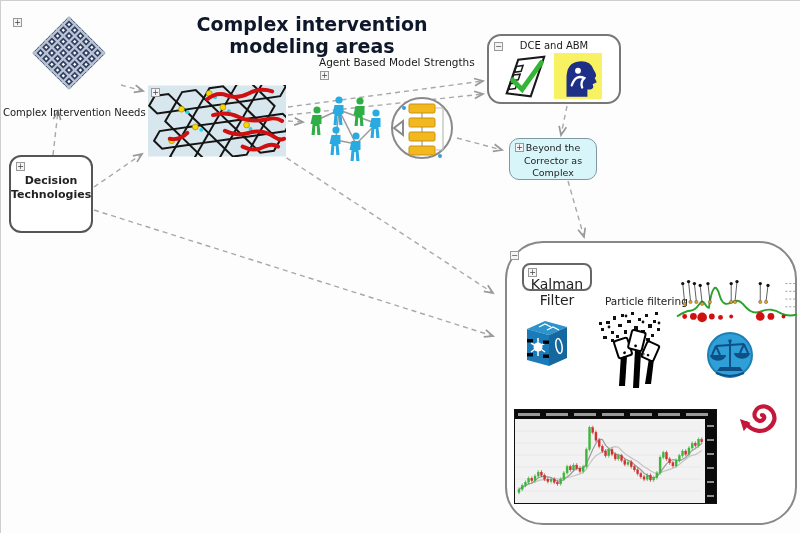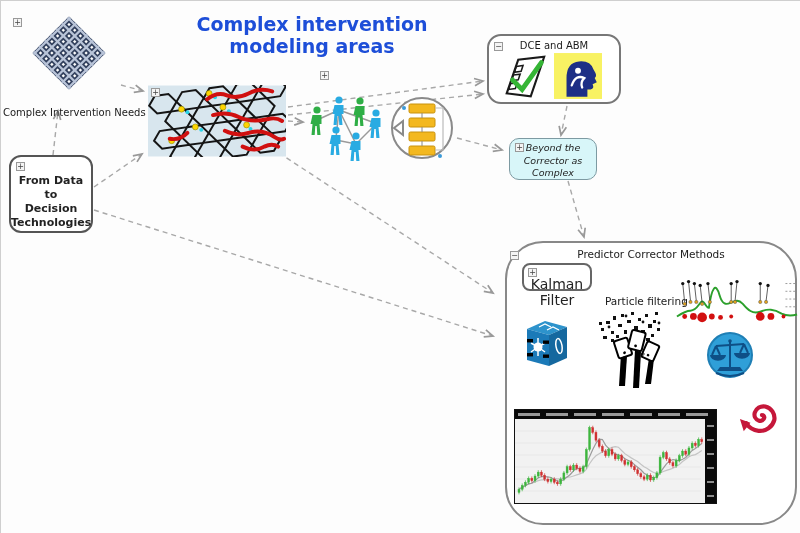--- a/index.html
+++ b/index.html
@@ -1,32 +1,32 @@
 <!DOCTYPE html>
 <html><head>
 <meta charset="utf-8">
 <style>
   html,body{margin:0;padding:0;background:#fff;}
   .stage{position:relative;width:800px;height:533px;background:#fdfdfd;
          border:1px solid #cfcfcf;overflow:hidden;
          font-family:"DejaVu Sans",sans-serif;color:#222;}
   .abs{position:absolute;}
   .lbl{font-size:10.5px;color:#1a1a1a;white-space:nowrap;}
-  .title{font-size:19px;font-weight:bold;color:#1d4ed8;text-align:center;}
+  .title{font-size:19px;font-weight:bold;color:#0f172a;text-align:center;}
   .toggle{display:inline-block;width:9px;height:9px;line-height:8px;font-size:8px;
           text-align:center;border:1px solid #999;background:#f4f4f4;color:#444;
           box-sizing:border-box;}
   .nodebox{border:2px solid #555;border-radius:12px;background:#fff;box-sizing:border-box;}
   .centerline{display:block;text-align:center;}
   .fd-text{font-size:11px;font-weight:bold;line-height:14px;text-align:center;}
   .dcebox{border:2px solid #777;border-radius:14px;background:#fff;box-sizing:border-box;}
   .beyondbox{border:1.5px solid #7d9aa2;border-radius:10px;background:#d8f6f9;box-sizing:border-box;}
   .bigbox{border:2px solid #888;border-radius:38px;background:#fff;box-sizing:border-box;}
   .kalmanbox{border:2px solid #666;border-radius:8px;background:#fff;box-sizing:border-box;}
-  .beyond-text{font-size:9.5px;line-height:12.5px;text-align:center;font-style:italic;}
+  .beyond-text{font-size:9.5px;line-height:12.5px;text-align:center;}
   .edge{stroke:#a8a8a8;stroke-width:1.4;stroke-dasharray:5,4;fill:none;}
   .chartwrap{background:#f2f2f2;border:1px solid #111;box-sizing:border-box;}
   .chart-topbar{position:absolute;left:0;top:0;right:0;height:9px;background:#0a0a0a;
                 display:flex;gap:6px;align-items:center;padding:0 3px;}
   .chip{display:inline-block;width:22px;height:3px;background:#9a9a9a;}
   .chart-side{position:absolute;right:0;top:9px;bottom:0;width:11px;background:#0a0a0a;
               display:flex;flex-direction:column;justify-content:space-around;align-items:center;}
   .schip{display:inline-block;width:7px;height:2px;background:#8d8d8d;}
 </style>
 </head>
@@ -103,21 +103,20 @@
           <line x1="0" y1="145" x2="100" y2="45"></line>
         <line x1="0" y1="160" x2="100" y2="60"></line>
       </g>
     </g>
   </svg>
   <div class="abs lbl" style="left:2px;top:106px;width:132px;text-align:center;font-size:10px;">Complex Intervention Needs</div>
 
   <div class="abs nodebox" style="left:8px;top:154px;width:84px;height:78px;">
     <span class="toggle" style="position:absolute;left:5px;top:5px;">+</span>
     <div class="fd-text" style="margin-top:17px;">
-      <span class="centerline">From Data to</span>
       <span class="centerline">Decision</span>
       <span class="centerline">Technologies</span>
     </div>
   </div>
 
   <svg class="abs" style="left:147px;top:84px;" width="138" height="72" viewBox="0 0 140 72">
     <rect x="0" y="0" width="140" height="72" fill="#d8e6ee"></rect>
     <defs>
         <polygon id="hx" points="0,9 7,0 21,0 28,9 21,18 7,18"></polygon>
       </defs>
@@ -159,20 +158,21 @@
     <g fill="none" stroke="#d01010" stroke-width="4" stroke-linecap="round">
       <path d="M60,14 q10,-8 20,-4 q10,4 22,-2 q12,-6 24,-2"></path>
       <path d="M66,30 q14,-4 26,2 q12,6 30,2 q8,-2 14,2"></path>
       <path d="M78,46 q12,6 24,2 q14,-4 26,4 q6,4 10,2"></path>
       <path d="M40,48 q-8,8 -18,6"></path>
       <path d="M96,62 q12,6 22,0 q8,-4 14,0"></path>
     </g>
   </svg>
   <span class="abs toggle" style="left:150px;top:87px;">+</span>
 
+  <div class="abs lbl" style="left:318px;top:55px;">Agent Based Model Strengths</div>
   <span class="abs toggle" style="left:319px;top:70px;">+</span>
   <svg class="abs" style="left:302px;top:93px;" width="160" height="72" viewBox="0 0 160 72">
     <defs>
       <g id="prs">
         <circle cx="0" cy="-10" r="3.6"></circle>
         <path d="M-4.5,-5 h9 v9 h-2 l1,11 h-3.2 l-0.6,-9 h-1.4 l-0.6,9 h-3.2 l1,-11 h-2 z"></path>
       </g>
     </defs>
     <g stroke="#9a9a9a" stroke-width="1.5">
       <line x1="14" y1="26" x2="36" y2="16"></line>
@@ -234,21 +234,20 @@
     <span class="toggle" style="position:absolute;left:5px;top:4px;">+</span>
     <div class="beyond-text" style="margin-top:3px;">
       <span class="centerline">Beyond the</span>
       <span class="centerline">Corrector as</span>
       <span class="centerline">Complex</span>
     </div>
   </div>
 
   <div class="abs bigbox" style="left:504px;top:240px;width:292px;height:284px;">
     <span class="toggle" style="position:absolute;left:3px;top:8px;">−</span>
-    <div class="lbl" style="text-align:center;margin-top:5px;">Predictor Corrector Methods</div>
 
     <div class="kalmanbox" style="position:absolute;left:15px;top:20px;width:70px;height:28px;">
       <span class="toggle" style="position:absolute;left:4px;top:3px;">+</span>
       <div style="font-size:14px;text-align:center;margin-top:11px;">Kalman Filter</div>
     </div>
 
     <div class="lbl" style="position:absolute;left:98px;top:52px;">Particle filtering</div>
 
     <svg style="position:absolute;left:168px;top:32px;" width="124" height="50" viewBox="0 0 128 50">
       <path d="M2,42 C8,38 12,36 16,36 C22,36 24,30 27,27 C30,24 32,34 35,33 C38,12 42,6 46,20 C49,30 53,30 57,28 C62,26 65,24 70,29 C75,35 80,40 88,37 C96,34 102,34 110,39 C116,42 122,41 126,40" fill="none" stroke="#2ca02c" stroke-width="2"></path>

